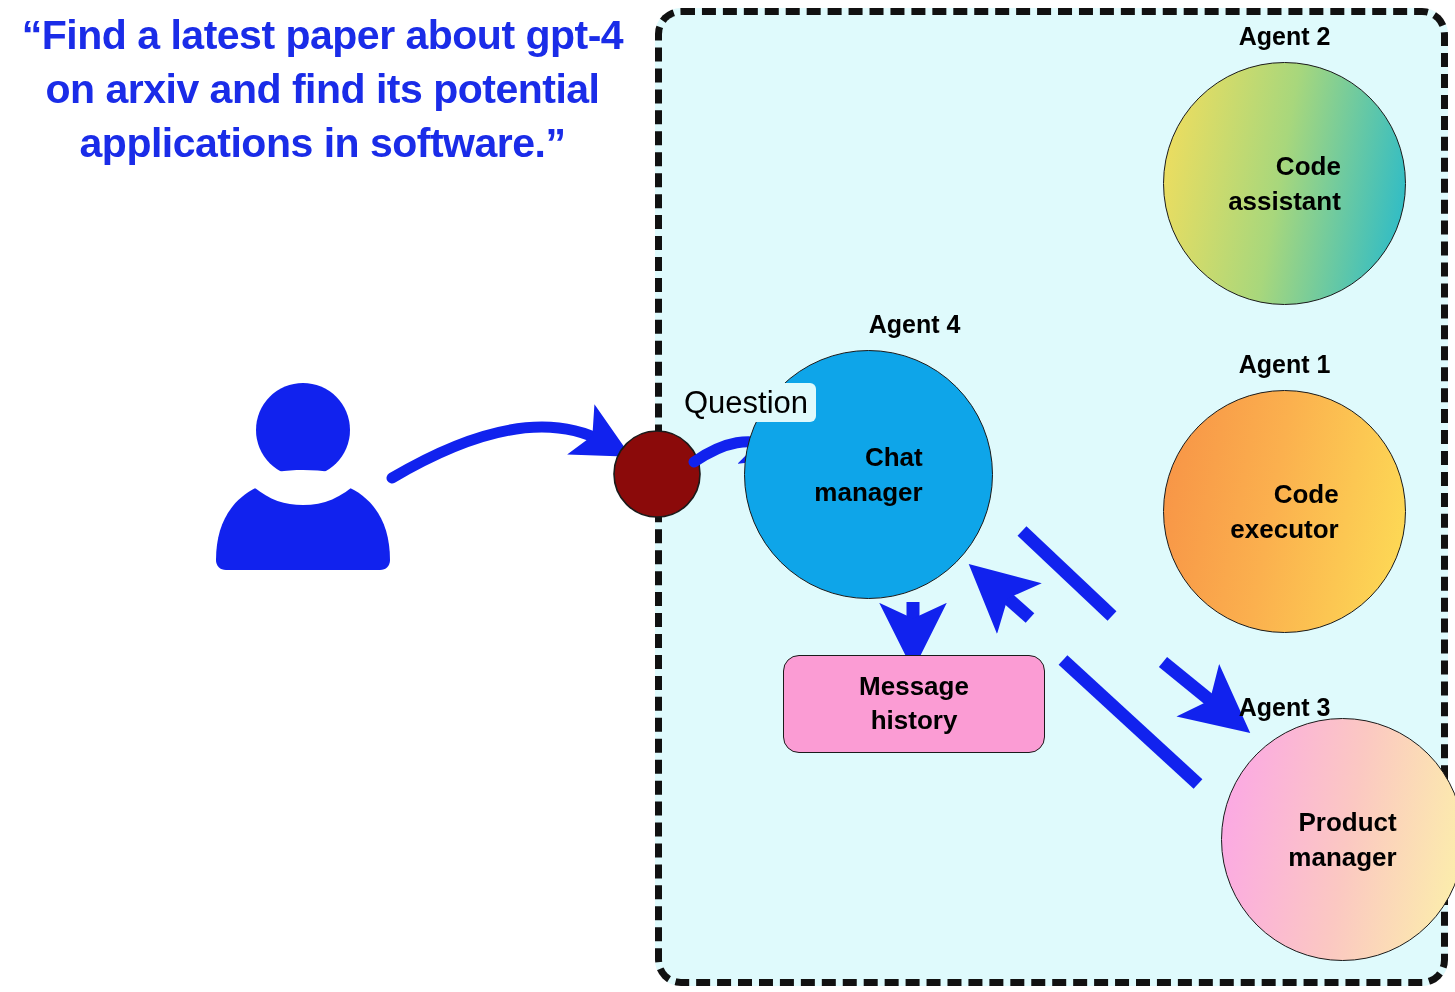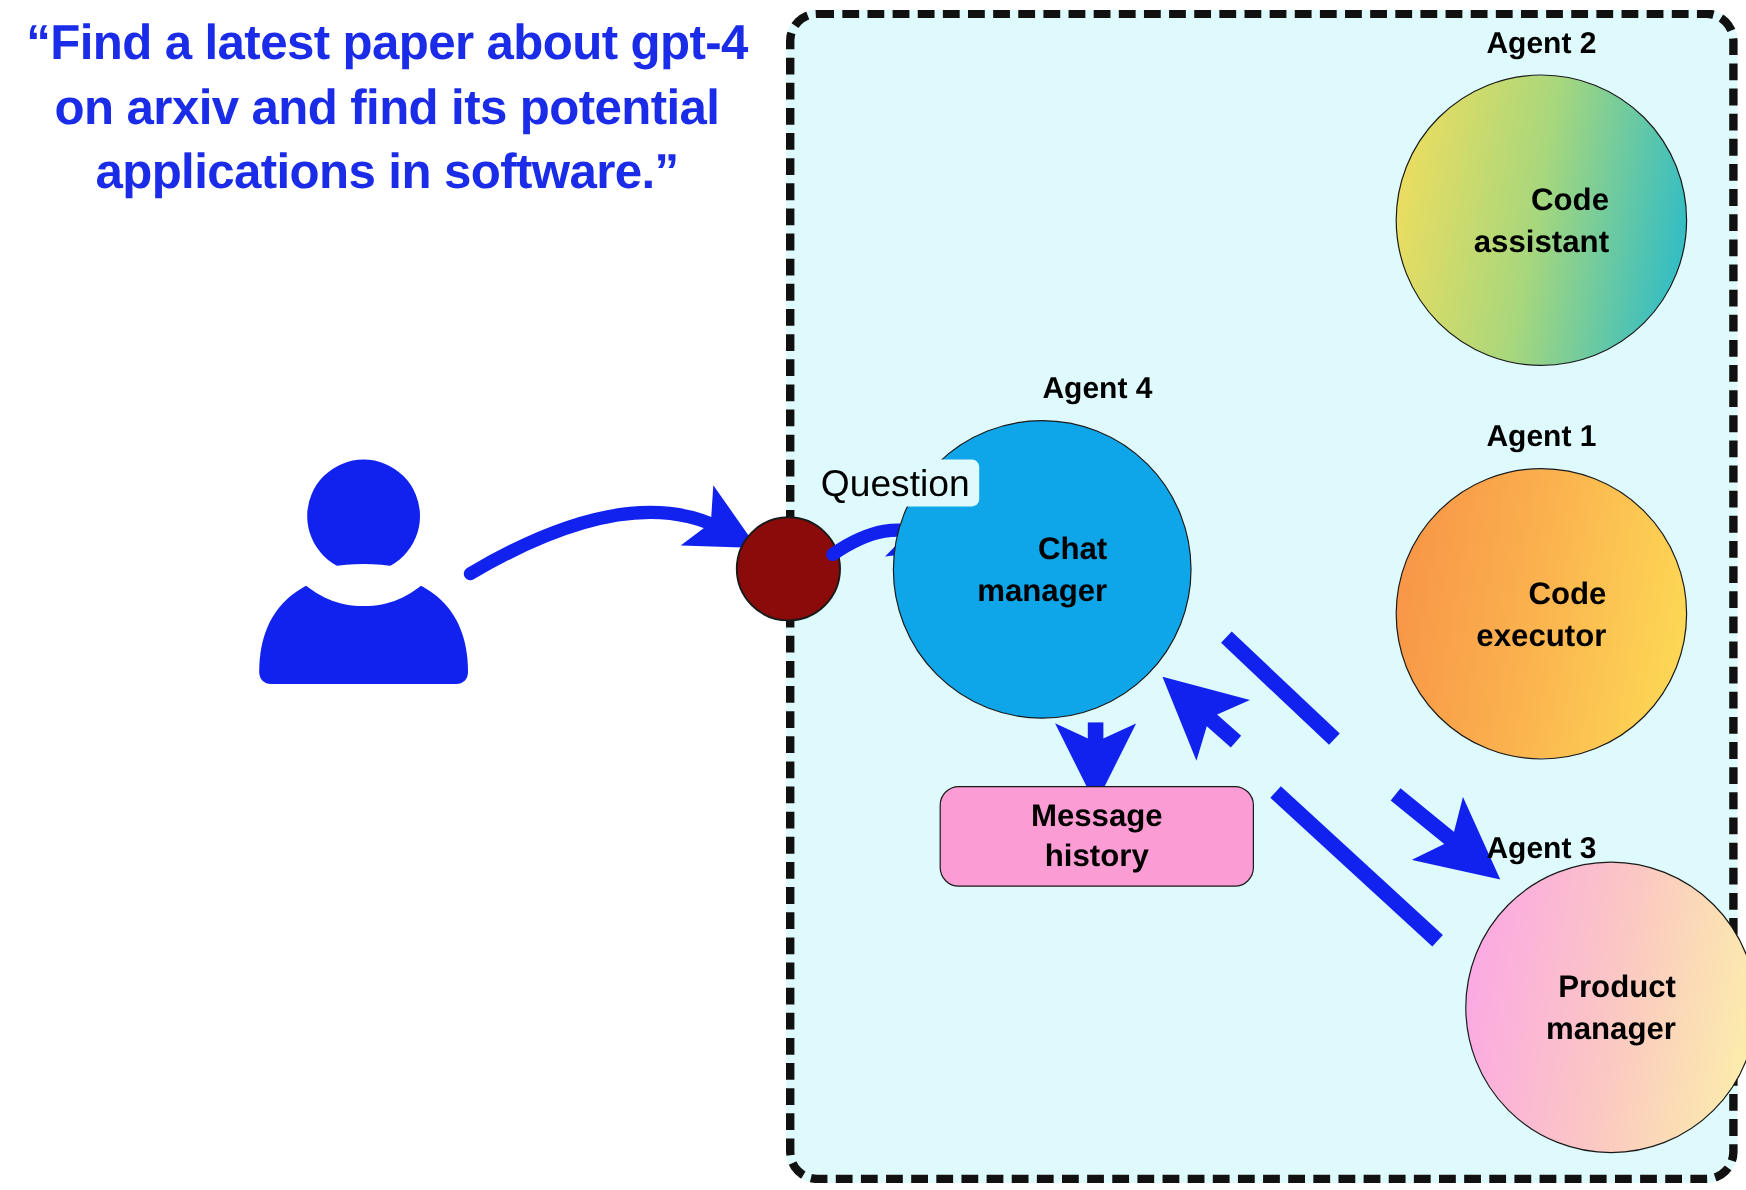--- a/index.html
+++ b/index.html
@@ -72,21 +72,21 @@
     background:linear-gradient(100deg,#fba5e8 0%, #fbc8c2 52%, #fcf3a8 100%); }
   #agent3-label{ left:1163px; top:693px; width:243px; }
 
   #agent4{ left:744px; top:350px; width:249px; height:249px;
     background:#0ea5e9; }
   #agent4-label{ left:790px; top:310px; width:249px; }
 
   
   #msghistory{
     position:absolute;
-    left:783px; top:655px; width:262px; height:84px;
+    left:783px; top:655px; width:262px; height:98px;
     background:#fb9cd4;
     border:1.6px solid #1a1a1a;
     border-radius:16px;
     display:flex;align-items:center;justify-content:center;
     text-align:center;
     font-weight:700;font-size:26px;line-height:1.3;color:#000;
     white-space:pre-line;
     box-sizing:border-box;
   }
 

